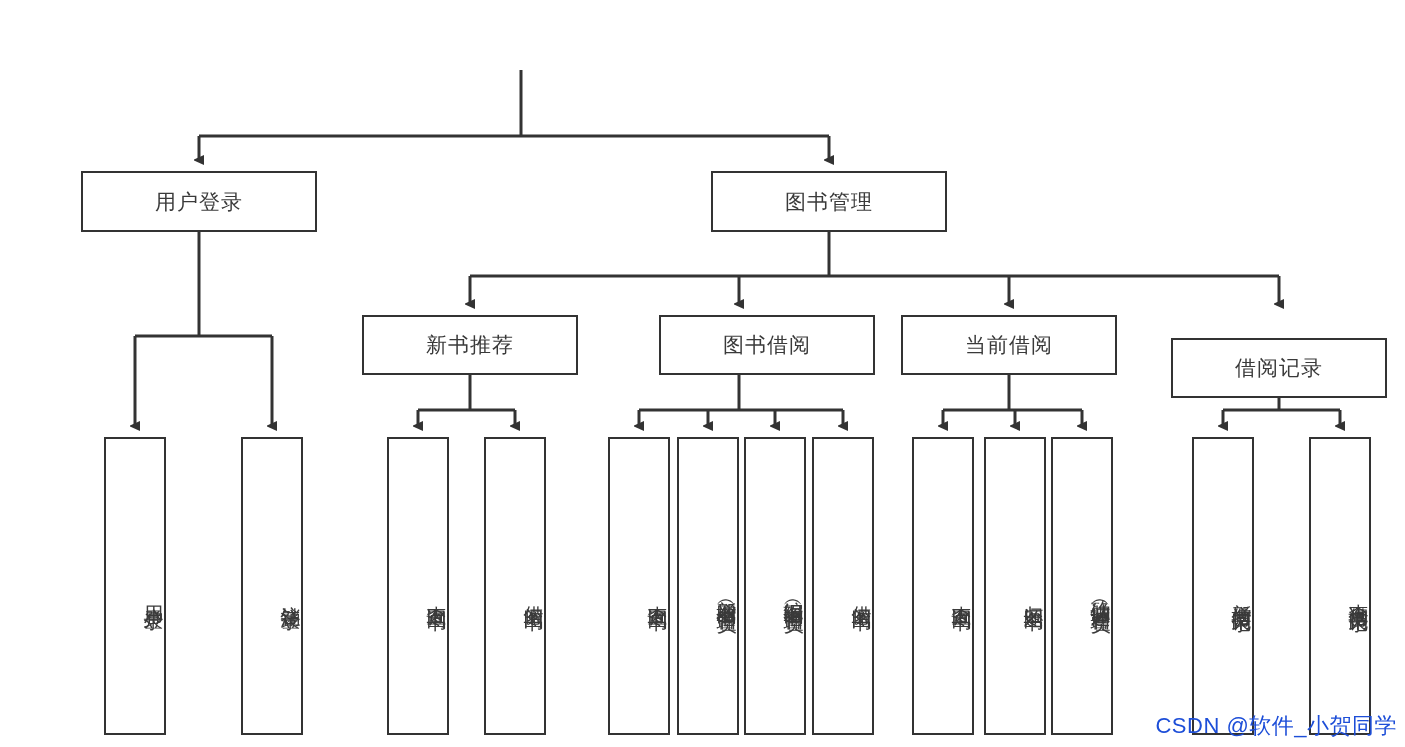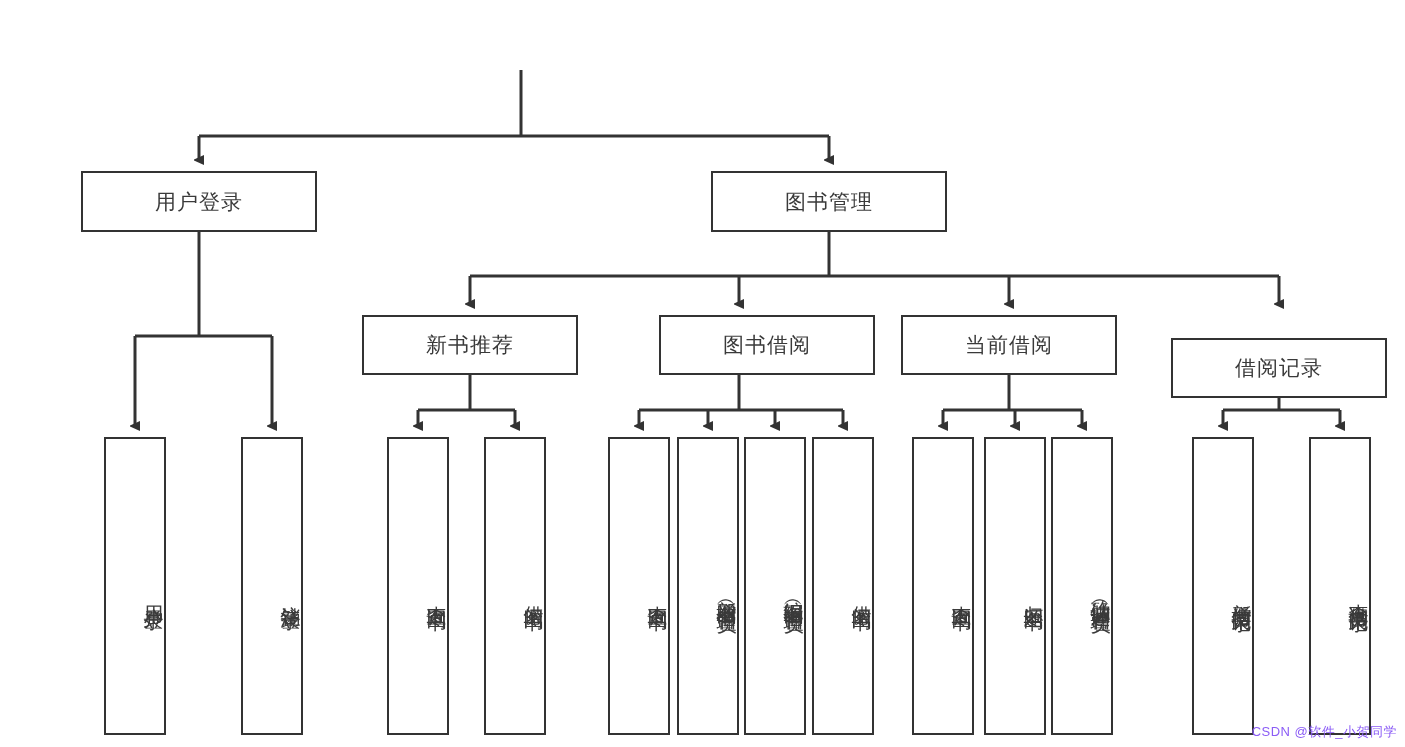--- a/index.html
+++ b/index.html
@@ -59,22 +59,22 @@
     display: block;
   }
   .node-box.vert .node-label {
     writing-mode: vertical-rl;
     text-orientation: upright;
   }
   .watermark {
     position: absolute;
     right: 8px;
     bottom: 6px;
-    font-size: 13px;
-    color: #8b5cf6;
+    font-size: 22px;
+    color: #1d4ed8;
     letter-spacing: 0.5px;
     z-index: 5;
     white-space: pre;
   }
 </style>
 </head>
 <body>
 
 <div id="diagram-root">
 

